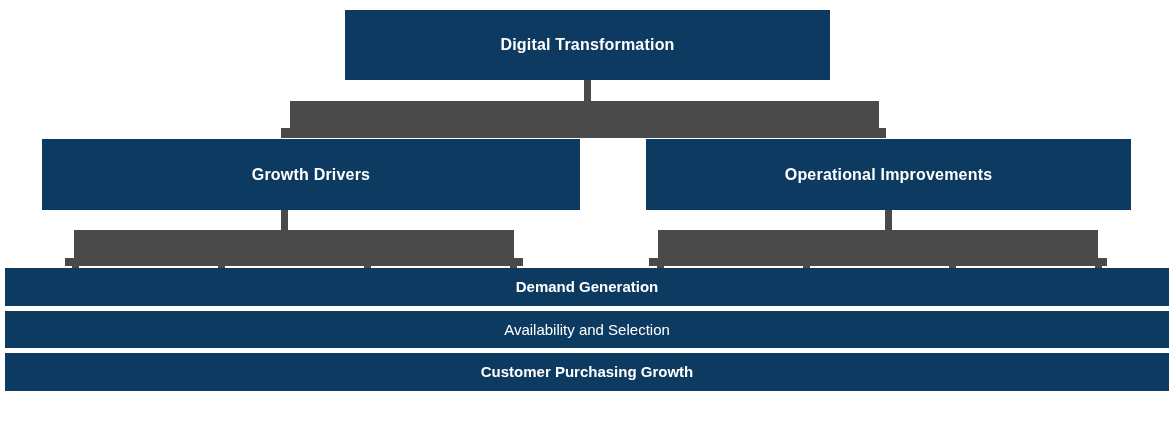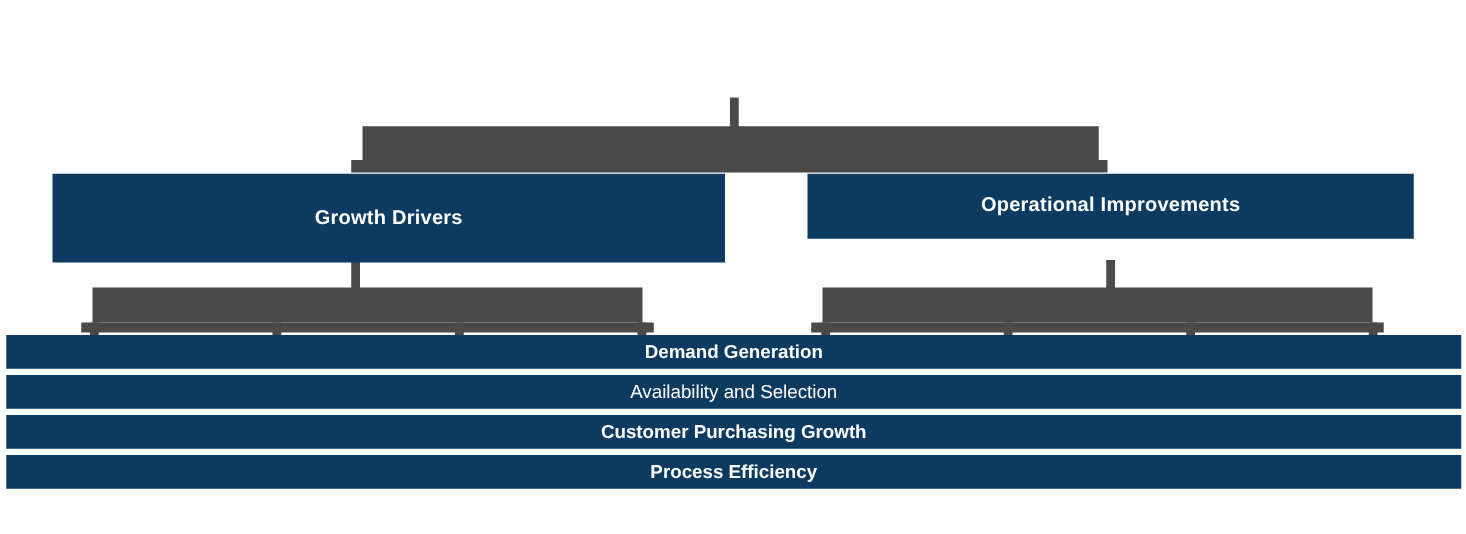--- a/index.html
+++ b/index.html
@@ -30,21 +30,21 @@
     display: flex;
     align-items: center;
     justify-content: center;
     text-align: center;
     font-size: 16px;
     font-weight: 600;
     letter-spacing: 0.2px;
   }
   .node.root  { left: 345px; top: 10px;  width: 485px; height: 70px; }
   .node.b-left  { left: 42px;  top: 139px; width: 538px; height: 71px; }
-  .node.b-right { left: 646px; top: 139px; width: 485px; height: 52px; }
+  .node.b-right { left: 646px; top: 139px; width: 485px; height: 71px; }
   
   .leaf-row {
     position: absolute;
     left: 5px; top: 268px;
     width: 1164px; height: 123px;
     display: flex;
     gap: 5px;
     flex-direction: column;
   }
   .leaf {
@@ -82,24 +82,24 @@
   <div class="c" style="left:510px; top:258px; width:7px; height:11px;"></div>
 
   <div class="c" style="left:885px; top:208px; width:7px;   height:24px;"></div>
   <div class="c" style="left:658px; top:230px; width:440px; height:28px;"></div>
   <div class="c" style="left:649px; top:258px; width:458px; height:8px;"></div>
   <div class="c" style="left:657px;  top:258px; width:7px; height:11px;"></div>
   <div class="c" style="left:803px;  top:258px; width:7px; height:11px;"></div>
   <div class="c" style="left:949px;  top:258px; width:7px; height:11px;"></div>
   <div class="c" style="left:1095px; top:258px; width:7px; height:11px;"></div>
 
+  <div class="node root">Digital Transformation</div>
 
   <div class="node b-left">Growth Drivers</div>
   <div class="node b-right">Operational Improvements</div>
 
   <div class="leaf-row">
     <div class="leaf">Demand Generation</div>
     <div class="leaf">Availability and Selection</div>
     <div class="leaf">Customer Purchasing Growth</div>
-    <div class="leaf">Process Efficiency</div>
   </div>
 
 </div>
 
 </body></html>

